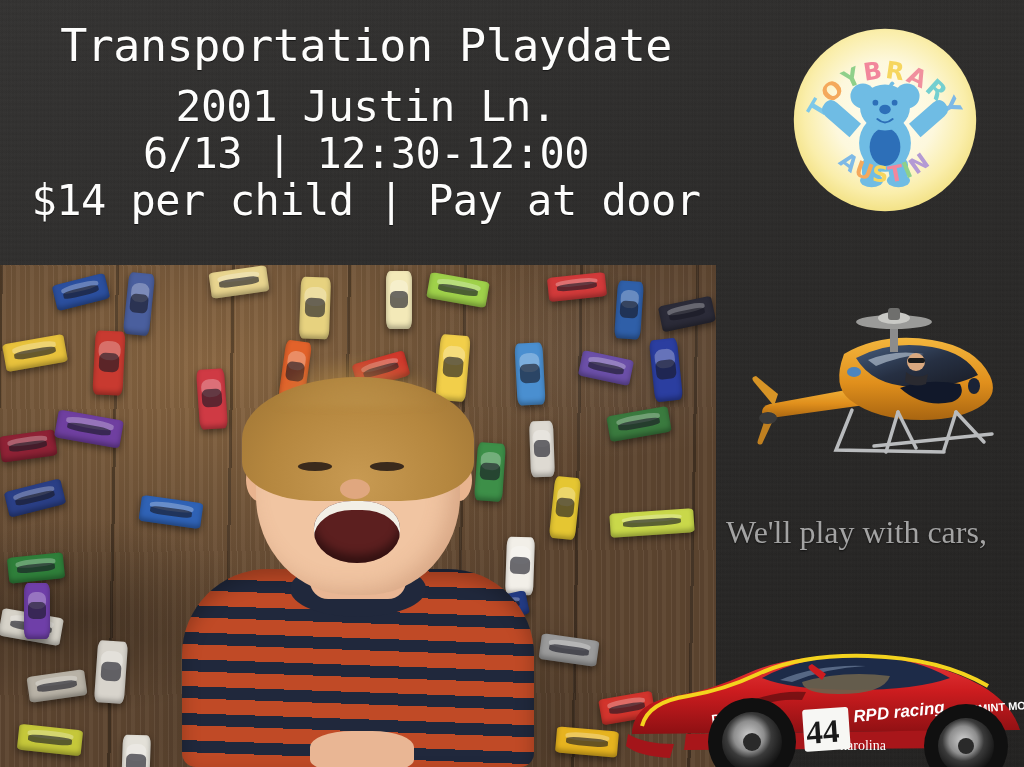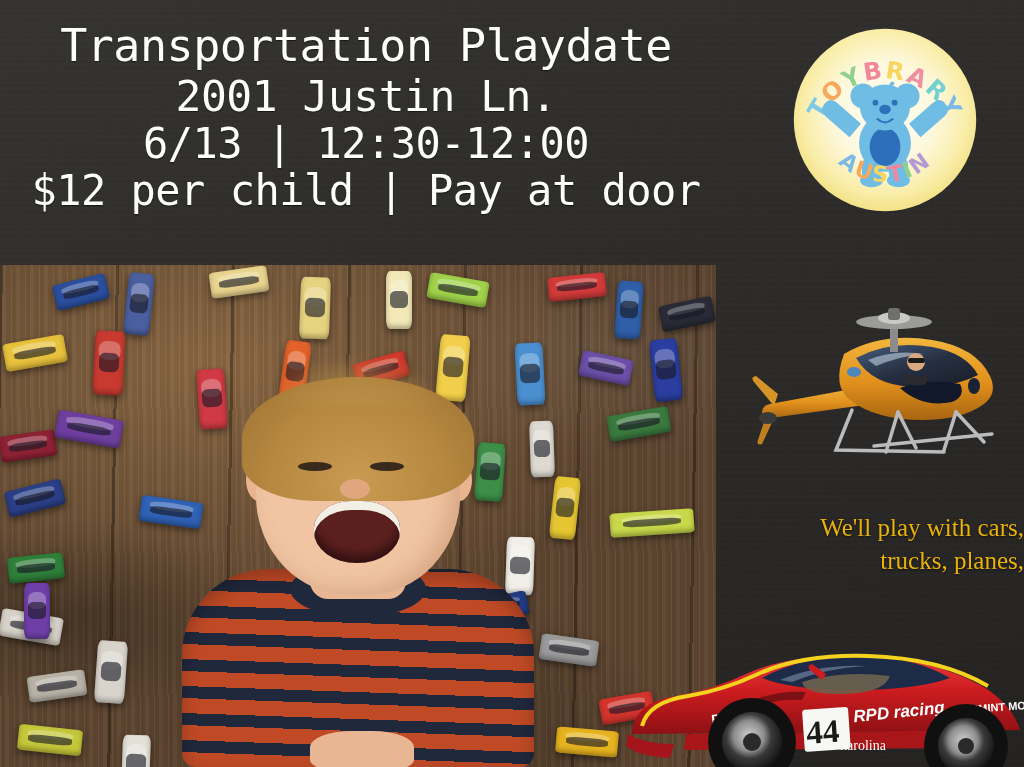--- a/index.html
+++ b/index.html
@@ -40,21 +40,21 @@
   .headline {
     font-family:"DejaVu Sans Mono","Liberation Mono",monospace;
     color:#fdfdfc;
     letter-spacing:-0.5px;
     line-height:1.08;
     text-align:center;
     white-space:nowrap;
     text-shadow:0 1px 1px rgba(0,0,0,.55);
   }
   .l1 { font-size:45px; }
-  .l2 { font-size:43px; margin-top:2px;}
+  .l2 { font-size:43px; margin-top:12px;}
   .l3 { font-size:42px; margin-top:2px;}
   .l4 { font-size:42px; margin-top:2px;}
 
   
   .logo {
     position:absolute; left:786px; top:24px;
     width:198px; height:192px;
     z-index:8;
   }
   .logo svg { display:block; width:100%; height:100%; }
@@ -157,42 +157,42 @@
     position:absolute; left:128px; bottom:-4px; width:104px; height:40px;
     background:#e9b694; border-radius:40% 40% 28% 28%;
   }
 
   
   .heli { position:absolute; left:748px; top:300px; width:256px; height:166px; z-index:5;}
   .heli svg { width:100%; height:100%; display:block;}
 
   .promo {
     position:absolute; left:726px; top:512px; width:298px;
-    text-align:right; z-index:7;
-    color:#eab308;
+    text-align:left; z-index:7;
+    color:#a3a3a3;
     font-family:"Liberation Serif", serif;
-    font-size:25px; line-height:1.30;
+    font-size:32px; line-height:1.30;
     text-shadow:0 1px 2px rgba(0,0,0,.6);
   }
   .promo div { white-space:nowrap; }
 
   .racecar { position:absolute; left:626px; top:638px; width:400px; height:132px; z-index:9;}
   .racecar svg { width:100%; height:100%; display:block;}
 </style>
 </head>
 <body>
 
 <div class="stage">
   <div class="bg-texture"></div>
 
   <div class="header">
     <div class="headline l1">Transportation Playdate</div>
     <div class="headline l2">2001 Justin Ln.</div>
     <div class="headline l3">6/13  | 12:30-12:00</div>
-    <div class="headline l4">$12 per child | Pay at door</div>
+    <div class="headline l4">$14 per child | Pay at door</div>
   </div>
 
   <div class="logo">
     <svg viewBox="0 0 200 200" xmlns="http://www.w3.org/2000/svg" aria-hidden="true">
       <defs>
         <radialGradient id="badgeG" cx="50%" cy="46%" r="54%">
           <stop offset="0%" stop-color="#fffdf0"></stop>
           <stop offset="52%" stop-color="#fdf8dd"></stop>
           <stop offset="82%" stop-color="#faeeab"></stop>
           <stop offset="100%" stop-color="#f3e287"></stop>
@@ -474,21 +474,20 @@
         <path d="M150 112 L168 148"></path>
         <path d="M208 112 L196 150"></path>
         <path d="M208 112 L236 142"></path>
         <path d="M126 146 L244 134"></path>
       </g>
     </svg>
   </div>
 
   <div class="promo">
     <div>We'll play with cars,</div>
-    <div>trucks, planes,</div>
   </div>
 
   <div class="racecar">
     <svg viewBox="0 0 400 132" xmlns="http://www.w3.org/2000/svg" aria-hidden="true">
       <defs>
         <linearGradient id="rbody" x1="0" y1="0" x2="0" y2="1">
           <stop offset="0%" stop-color="#e8393a"></stop>
           <stop offset="45%" stop-color="#cc1c1f"></stop>
           <stop offset="100%" stop-color="#8d1013"></stop>
         </linearGradient>

